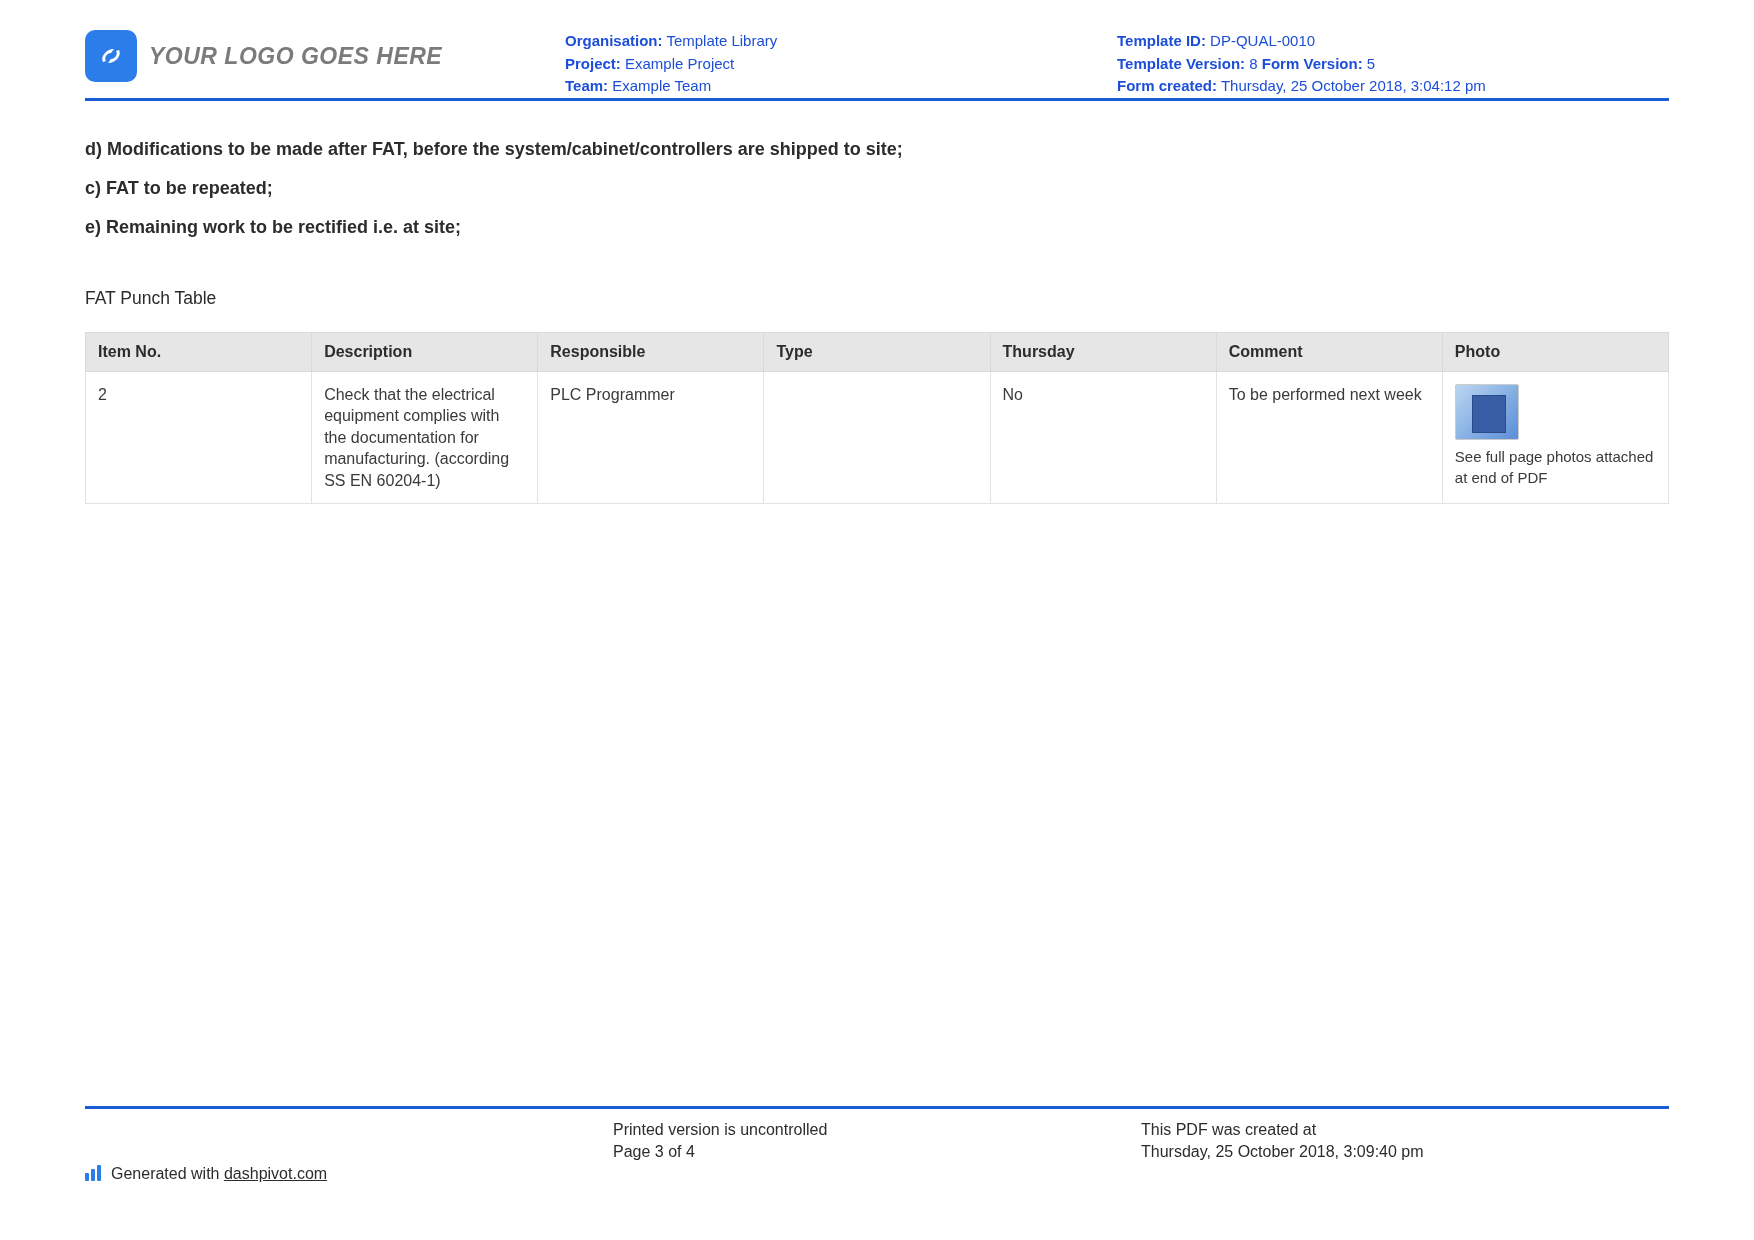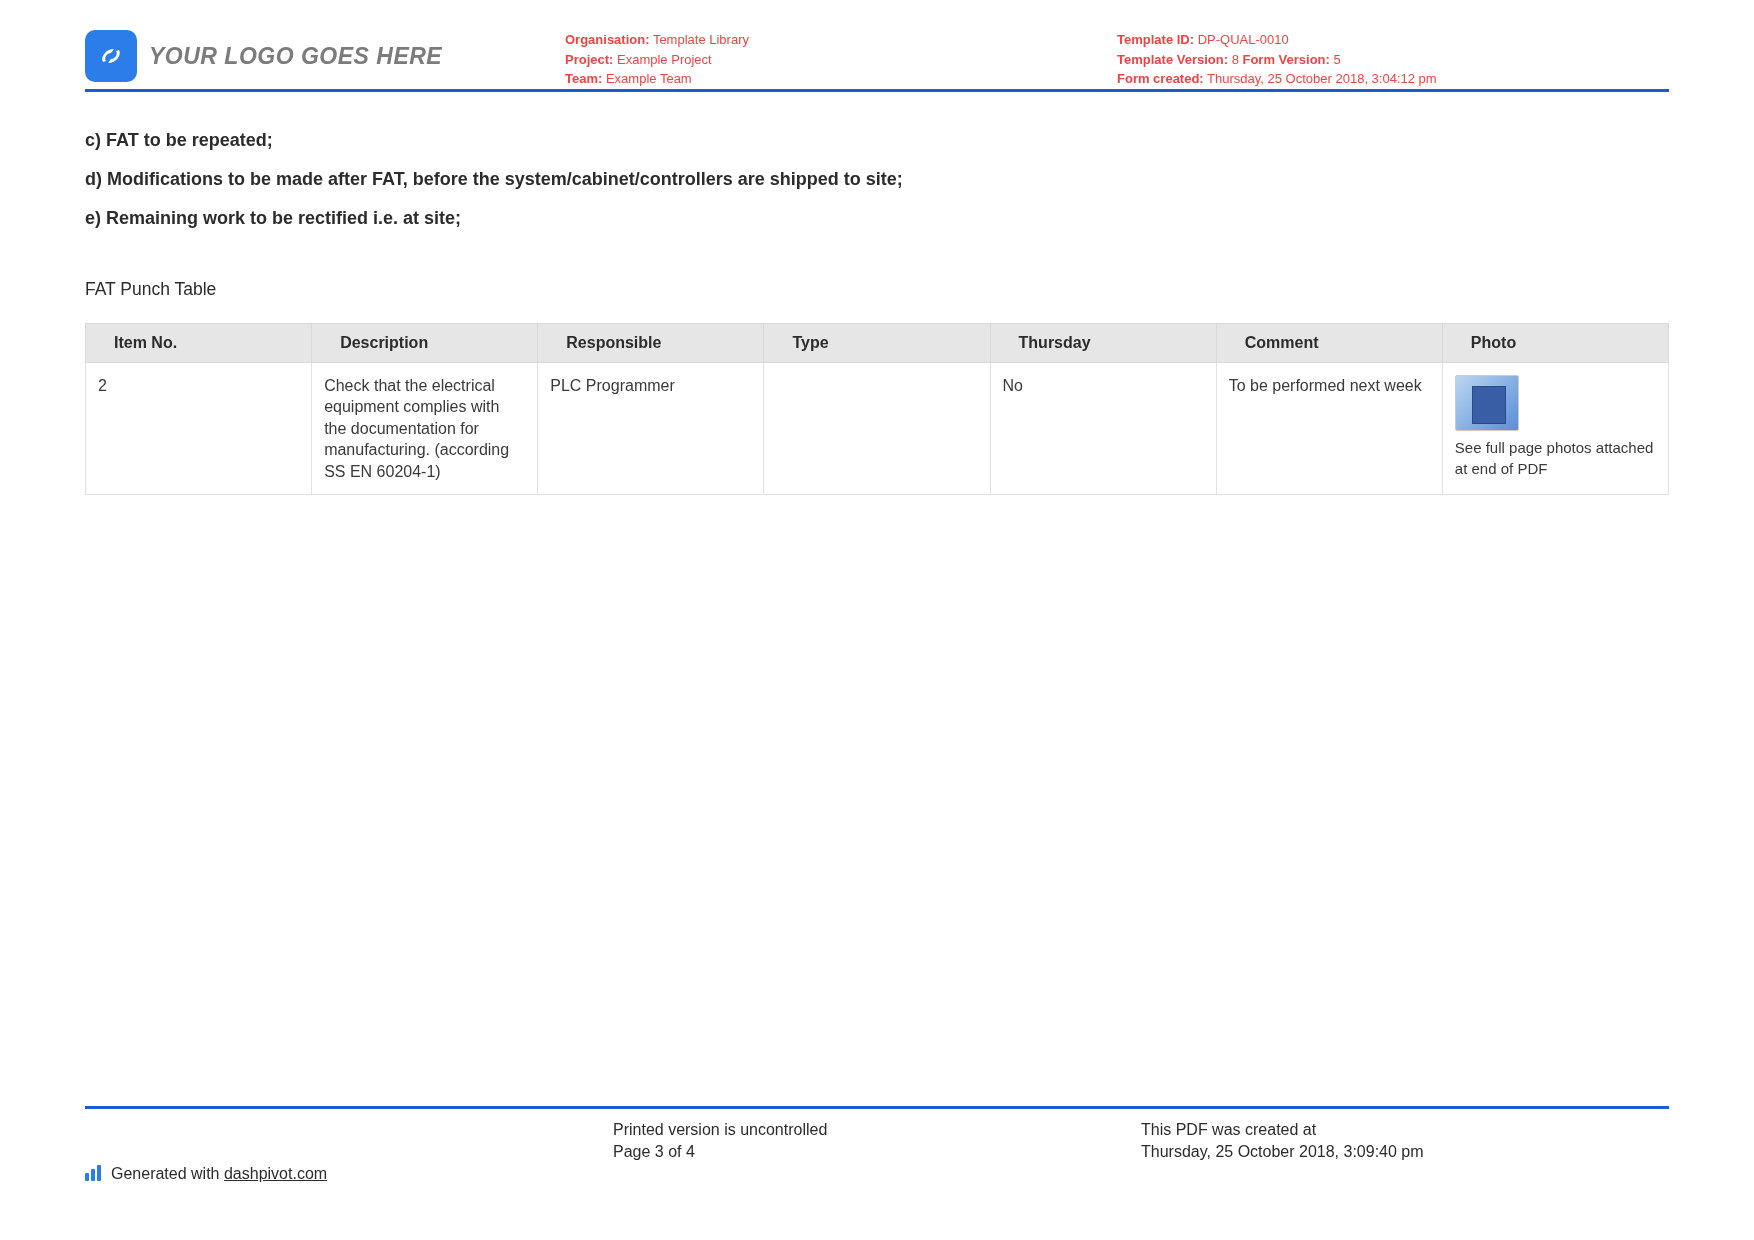--- a/index.html
+++ b/index.html
@@ -39,23 +39,23 @@
   }
   .logo-text {
     font-style: italic;
     font-weight: 700;
     color: #7b7b7b;
     font-size: 23px;
     letter-spacing: .5px;
   }
   .meta-col {
     flex: 1;
-    font-size: 13px;
+    font-size: 15px;
     line-height: 1.5;
-    color: #ef4444;
+    color: #1d4ed8;
   }
   .meta-col b { font-weight: 700; }
   .content {
     padding-top: 20px;
   }
   .bullet {
     font-weight: 700;
     font-size: 18px;
     margin: 18px 0;
     color: #2c2c2c;
@@ -71,21 +71,21 @@
     width: 100%;
     border-collapse: collapse;
     border: 1px solid #d9d9d9;
     font-size: 16px;
   }
   table.punch th {
     background: #e6e6e6;
     border: 1px solid #d9d9d9;
     text-align: left;
     font-weight: 700;
-    padding: 10px 28px;
+    padding: 10px 12px;
     color: #2c2c2c;
   }
   table.punch td {
     border: 1px solid #e2e2e2;
     vertical-align: top;
     padding: 12px;
     color: #3a3a3a;
     line-height: 1.35;
   }
   .thumb {
@@ -168,22 +168,22 @@
       <div><b>Template ID:</b><span> DP-QUAL-0010</span></div>
       <div>
         <b>Template Version:</b><span> 8 </span>
         <b>Form Version:</b><span> 5</span>
       </div>
       <div><b>Form created:</b><span> Thursday, 25 October 2018, 3:04:12 pm</span></div>
     </div>
   </div>
 
   <div class="content">
+    <div class="bullet">d) Modifications to be made after FAT, before the system/cabinet/controllers are shipped to site;</div>
     <div class="bullet">c) FAT to be repeated;</div>
-    <div class="bullet">d) Modifications to be made after FAT, before the system/cabinet/controllers are shipped to site;</div>
     <div class="bullet">e) Remaining work to be rectified i.e. at site;</div>
 
     <div class="section-title">FAT Punch Table</div>
 
     <table class="punch">
       <colgroup>
         <col style="width:210px">
         <col style="width:210px">
         <col style="width:210px">
         <col style="width:210px">

